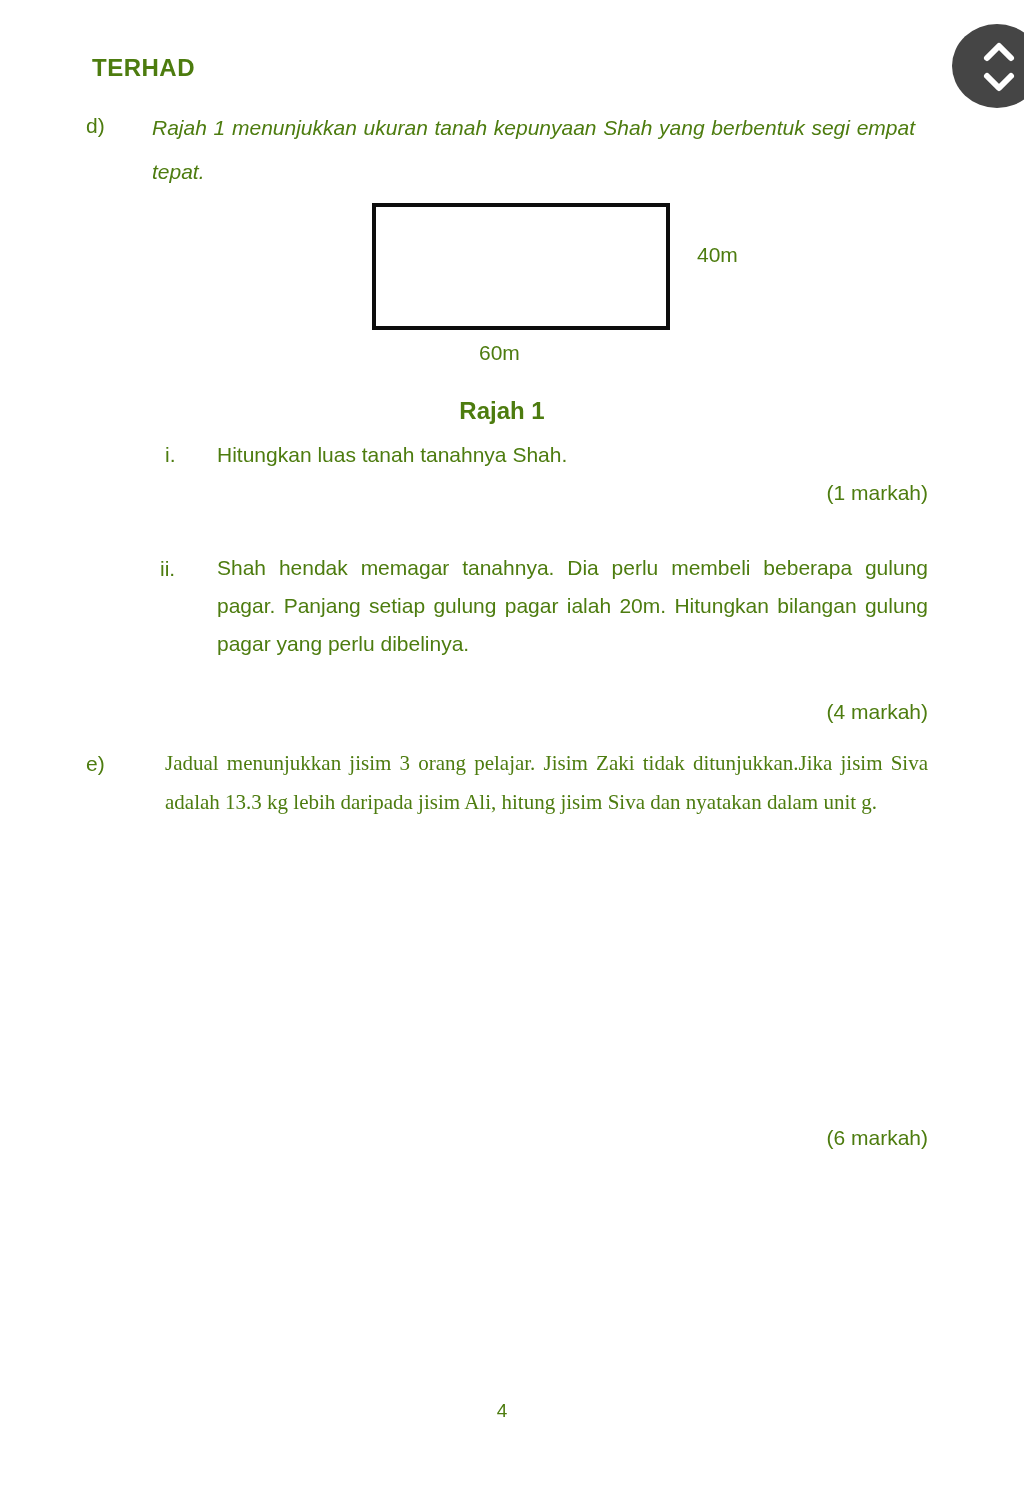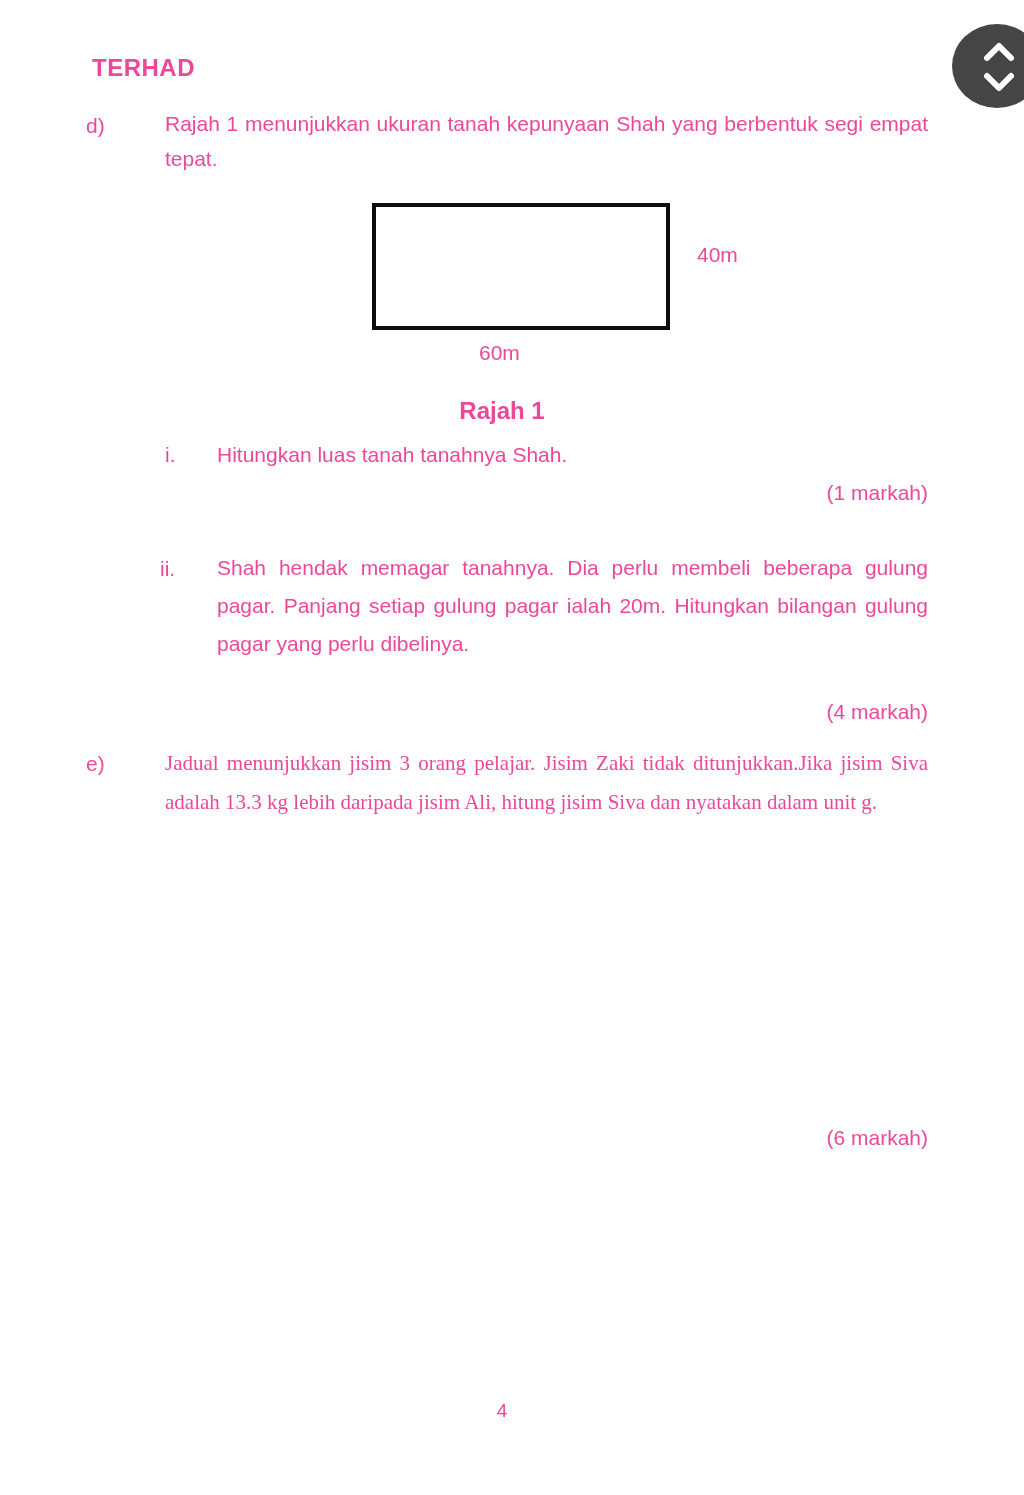--- a/index.html
+++ b/index.html
@@ -4,41 +4,41 @@
 <style>
   * { margin: 0; padding: 0; box-sizing: border-box; }
   html, body { background: #ffffff; }
   .page {
     position: relative;
     width: 1024px;
     height: 1495px;
     background: #ffffff;
     overflow: hidden;
     font-family: "Liberation Sans", "DejaVu Sans", sans-serif;
-    color: #ec4899;
+    color: #4d7c0f;
   }
   .abs { position: absolute; }
   .doc-header {
     left: 92px; top: 54px;
     font-size: 24px; font-weight: bold; letter-spacing: 0.5px;
   }
   .scroll-widget {
     left: 952px; top: 24px;
     width: 90px; height: 84px;
     border-radius: 50%;
     background: #454545;
   }
   .scroll-widget svg { position: absolute; left: 30px; top: 16px; }
 
   .q-label { font-size: 21px; line-height: 40px; }
   .para {
     font-size: 21px;
     text-align: justify;
   }
-  .para-d { left: 165px; top: 106px; width: 763px; line-height: 35px; }
+  .para-d { left: 152px; top: 106px; width: 763px; line-height: 44px; font-style: italic; }
   .label-d { left: 86px; top: 106px; }
 
   .shape-rect {
     left: 372px; top: 203px;
     width: 298px; height: 127px;
     border: 4px solid #0d0d0d;
     background: #ffffff;
   }
   .dim-label { font-size: 21px; line-height: 24px; }
   .dim-40 { left: 697px; top: 243px; }

